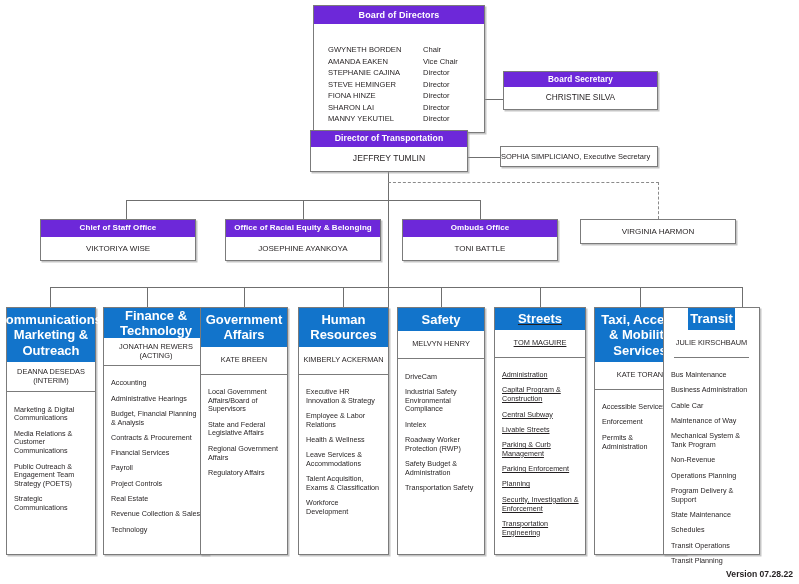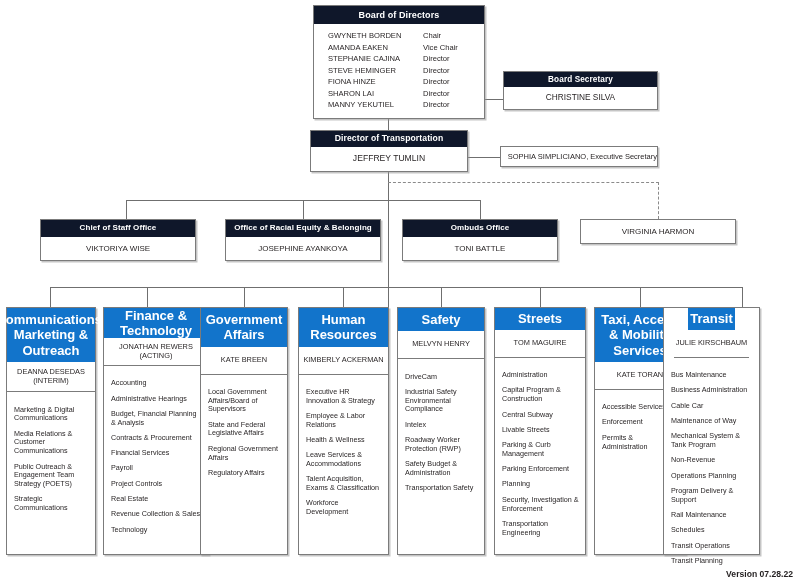--- a/index.html
+++ b/index.html
@@ -18,41 +18,41 @@
   .chart { position: absolute; inset: 0; }
 
   
   .box {
     position: absolute;
     background: #ffffff;
     border: 1px solid #7b7b7b;
     box-shadow: 1.5px 1.5px 0 rgba(150,150,150,0.55);
   }
   .box-hdr {
-    background: #0f172a;
+    background: #6d28d9;
     color: #ffffff;
     font-weight: bold;
     text-align: center;
     line-height: 1.12;
     padding: 3px 2px 3px;
     font-size: 8.2px;
     letter-spacing: .1px;
   }
   .box-body {
     text-align: center;
     padding: 6px 3px;
     font-size: 8.3px;
     line-height: 1.15;
   }
 
   
   #board { left: 313px; top: 5px; width: 172px; }
   #board .box-hdr { font-size: 9px; padding: 4px 2px; }
   .board-list {
-    padding: 6px 10px 7px 14px;
+    padding: 20px 10px 7px 14px;
     font-size: 7.6px;
     line-height: 1.52;
   }
   .board-row { display: flex; }
   .board-row .nm { width: 95px; flex: none; }
   .board-row .rl { flex: 1; }
 
   
   #secretary { left: 503px; top: 71px; width: 155px; }
 
@@ -60,21 +60,21 @@
   #director { left: 310px; top: 130px; width: 158px; }
   #director .box-hdr { font-size: 8.6px; }
   #director .box-body { font-size: 8.6px; padding: 7px 3px; }
 
   
   #execsec {
     position: absolute;
     left: 500px; top: 146px; width: 158px; height: 21px;
     background: #fff; border: 1px solid #7b7b7b;
     box-shadow: 1.5px 1.5px 0 rgba(150,150,150,0.55);
-    display: flex; align-items: center; justify-content: flex-end;
+    display: flex; align-items: center; justify-content: flex-start;
     font-size: 7.5px; text-align: center;
   }
 
   
   .office { top: 219px; width: 156px; }
   .office .box-hdr { font-size: 8px; padding: 4px 2px; }
   .office .box-body { font-size: 8px; padding: 7px 3px; }
   #office0 { left: 40px; }
   #office1 { left: 225px; }
   #office2 { left: 402px; }
@@ -119,21 +119,21 @@
   .div-units li {
     list-style: none;
     margin: 0 0 6.5px 0;
   }
 
   #div0 { left: 6px;   width: 90px;  height: 248px; }
   #div1 { left: 103px; width: 106px;  height: 248px; }
   #div2 { left: 200px; width: 88px;  height: 248px; }
   #div3 { left: 298px; width: 91px;  height: 248px; }
   #div4 { left: 397px; width: 88px;  height: 248px; }
-  #div5 { left: 494px; width: 92px;  height: 248px; }
+  #div5 { left: 494px; width: 92px;  height: 248px; text-decoration: underline; }
   #div6 { left: 594px; width: 92px;  height: 248px; }
   #div7 { left: 663px; width: 97px;  height: 248px; align-items: center; }
 
   
   .ln { position: absolute; background: #6f6f6f; }
   .lnv { width: 1px; }
   .lnh { height: 1px; }
   .dash {
     position: absolute;
     border-top: 1px dashed #8a8a8a;
@@ -339,21 +339,21 @@
     <div class="div-lead">JULIE KIRSCHBAUM</div>
     <ul class="div-units">
       <li>Bus Maintenance</li>
       <li>Business Administration</li>
       <li>Cable Car</li>
       <li>Maintenance of Way</li>
       <li>Mechanical System &amp; Tank Program</li>
       <li>Non-Revenue</li>
       <li>Operations Planning</li>
       <li>Program Delivery &amp; Support</li>
-      <li>Rail Maintenance</li>
+      <li>State Maintenance</li>
       <li>Schedules</li>
       <li>Transit Operations</li>
       <li>Transit Planning</li>
     </ul>
   </div>
 
   <div id="version">Version 07.28.22</div>
 
 </div>
 

